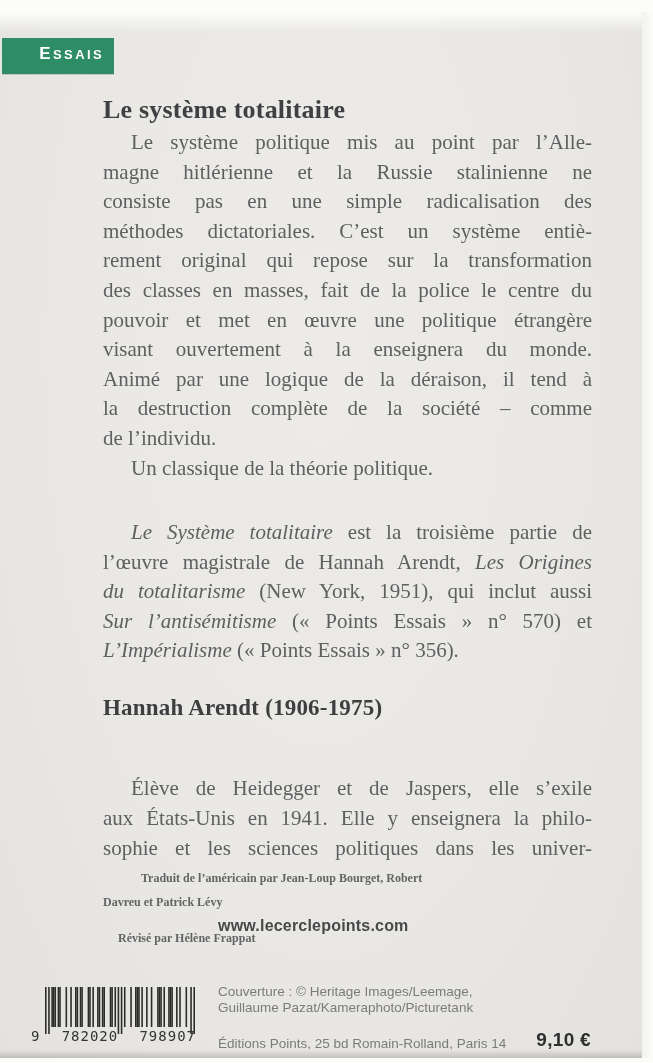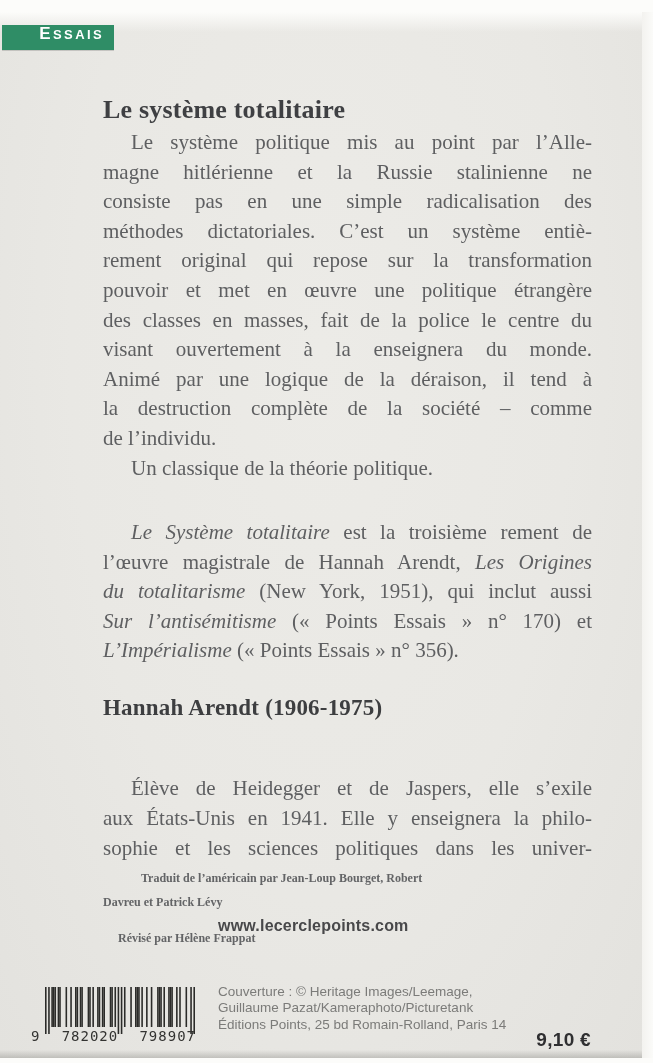--- a/index.html
+++ b/index.html
@@ -16,23 +16,23 @@
   }
   .cover .top-fade{position:absolute;top:0;left:0;right:0;height:20px;
     background:linear-gradient(#fcfcfa, rgba(252,252,250,0));}
   .cover .bottom-shade{position:absolute;bottom:0;left:0;right:0;height:8px;
     background:linear-gradient(rgba(60,60,55,0), rgba(60,60,55,0.22));}
   .cover .right-edge{position:absolute;top:0;bottom:0;right:-11px;width:11px;
     background:linear-gradient(90deg,#f3f2ef,#fbfbf9);}
 
   
   .badge{
-    position:absolute;left:2px;top:25px;width:112px;height:25px;
+    position:absolute;left:2px;top:38px;width:112px;height:36px;
     background:var(--badge-green,#2f8d66);
-    display:flex;align-items:flex-end;justify-content:flex-end;
+    display:flex;align-items:flex-start;justify-content:flex-end;
     padding-right:10px;box-sizing:border-box;
     box-shadow:0 1px 0 rgba(0,0,0,0.15);
   }
   .badge-label{
     display:block;color:#fff;font-family:"Liberation Sans",sans-serif;
     font-weight:bold;font-size:13px;letter-spacing:2.4px;line-height:31px;
   }
   .badge-label::first-letter{font-size:17px;}
 
   
@@ -68,21 +68,21 @@
   .website{
     position:absolute;left:218px;top:917px;
     font-family:"Liberation Sans",sans-serif;font-weight:bold;
     font-size:16px;color:#48484a;letter-spacing:0.2px;
   }
   .pub{
     position:absolute;left:218px;top:984px;width:330px;
     font-family:"Liberation Sans",sans-serif;
     font-size:13.5px;line-height:16.2px;color:#7b7b79;
   }
-  .pub .tline:nth-child(3){margin-top:1px;}
+  .pub .tline:nth-child(3){margin-top:20px;}
   .price{
     position:absolute;right:62px;top:1029px;
     font-family:"Liberation Sans",sans-serif;font-weight:bold;
     font-size:19px;color:#2f2f31;letter-spacing:0.3px;
   }
   .barcode{position:absolute;left:31px;top:987px;width:167px;height:60px;}
   .barcode svg{position:absolute;left:14px;top:0;width:150px;height:47px;}
   .barcode svg rect{fill:#2b2b29;}
   .bc-digits{
     position:absolute;left:0;right:2px;top:41px;
@@ -106,37 +106,37 @@
   </div>
 
   <div class="title">Le système totalitaire</div>
 
   <div id="synopsis" class="tblock just">
       <div class="tline ind"><span>Le système politique mis au point par l’Alle-</span></div>
       <div class="tline"><span>magne hitlérienne et la Russie stalinienne ne</span></div>
       <div class="tline"><span>consiste pas en une simple radicalisation des</span></div>
       <div class="tline"><span>méthodes dictatoriales. C’est un système entiè-</span></div>
       <div class="tline"><span>rement original qui repose sur la transformation</span></div>
+      <div class="tline"><span>des classes en masses, fait de la police le centre du</span></div>
       <div class="tline"><span>pouvoir et met en œuvre une politique étrangère</span></div>
-      <div class="tline"><span>des classes en masses, fait de la police le centre du</span></div>
       <div class="tline"><span>visant ouvertement à la enseignera du monde.</span></div>
       <div class="tline"><span>Animé par une logique de la déraison, il tend à</span></div>
       <div class="tline"><span>la destruction complète de la société – comme</span></div>
       <div class="tline noj"><span>de l’individu.</span></div>
     </div>
 
   <div id="tagline" class="tblock just">
       <div class="tline ind noj"><span>Un classique de la théorie politique.</span></div>
     </div>
 
   <div id="about" class="tblock just">
-      <div class="tline ind"><span class="it">Le Système totalitaire</span><span> est la troisième rement de</span></div>
+      <div class="tline ind"><span class="it">Le Système totalitaire</span><span> est la troisième partie de</span></div>
       <div class="tline"><span>l’œuvre magistrale de Hannah Arendt, </span><span class="it">Les Origines</span></div>
       <div class="tline"><span class="it">du totalitarisme</span><span> (New York, 1951), qui inclut aussi</span></div>
-      <div class="tline"><span class="it">Sur l’antisémitisme</span><span> (« Points Essais » n° 170) et</span></div>
+      <div class="tline"><span class="it">Sur l’antisémitisme</span><span> (« Points Essais » n° 570) et</span></div>
       <div class="tline noj"><span class="it">L’Impérialisme</span><span> (« Points Essais » n° 356).</span></div>
     </div>
 
   <div class="author-heading">Hannah Arendt (1906-1975)</div>
 
   <div id="bio" class="tblock just">
       <div class="tline ind"><span>Élève de Heidegger et de Jaspers, elle s’exile</span></div>
       <div class="tline"><span>aux États-Unis en 1941. Elle y enseignera la philo-</span></div>
       <div class="tline"><span>sophie et les sciences politiques dans les univer-</span></div>
     </div>

